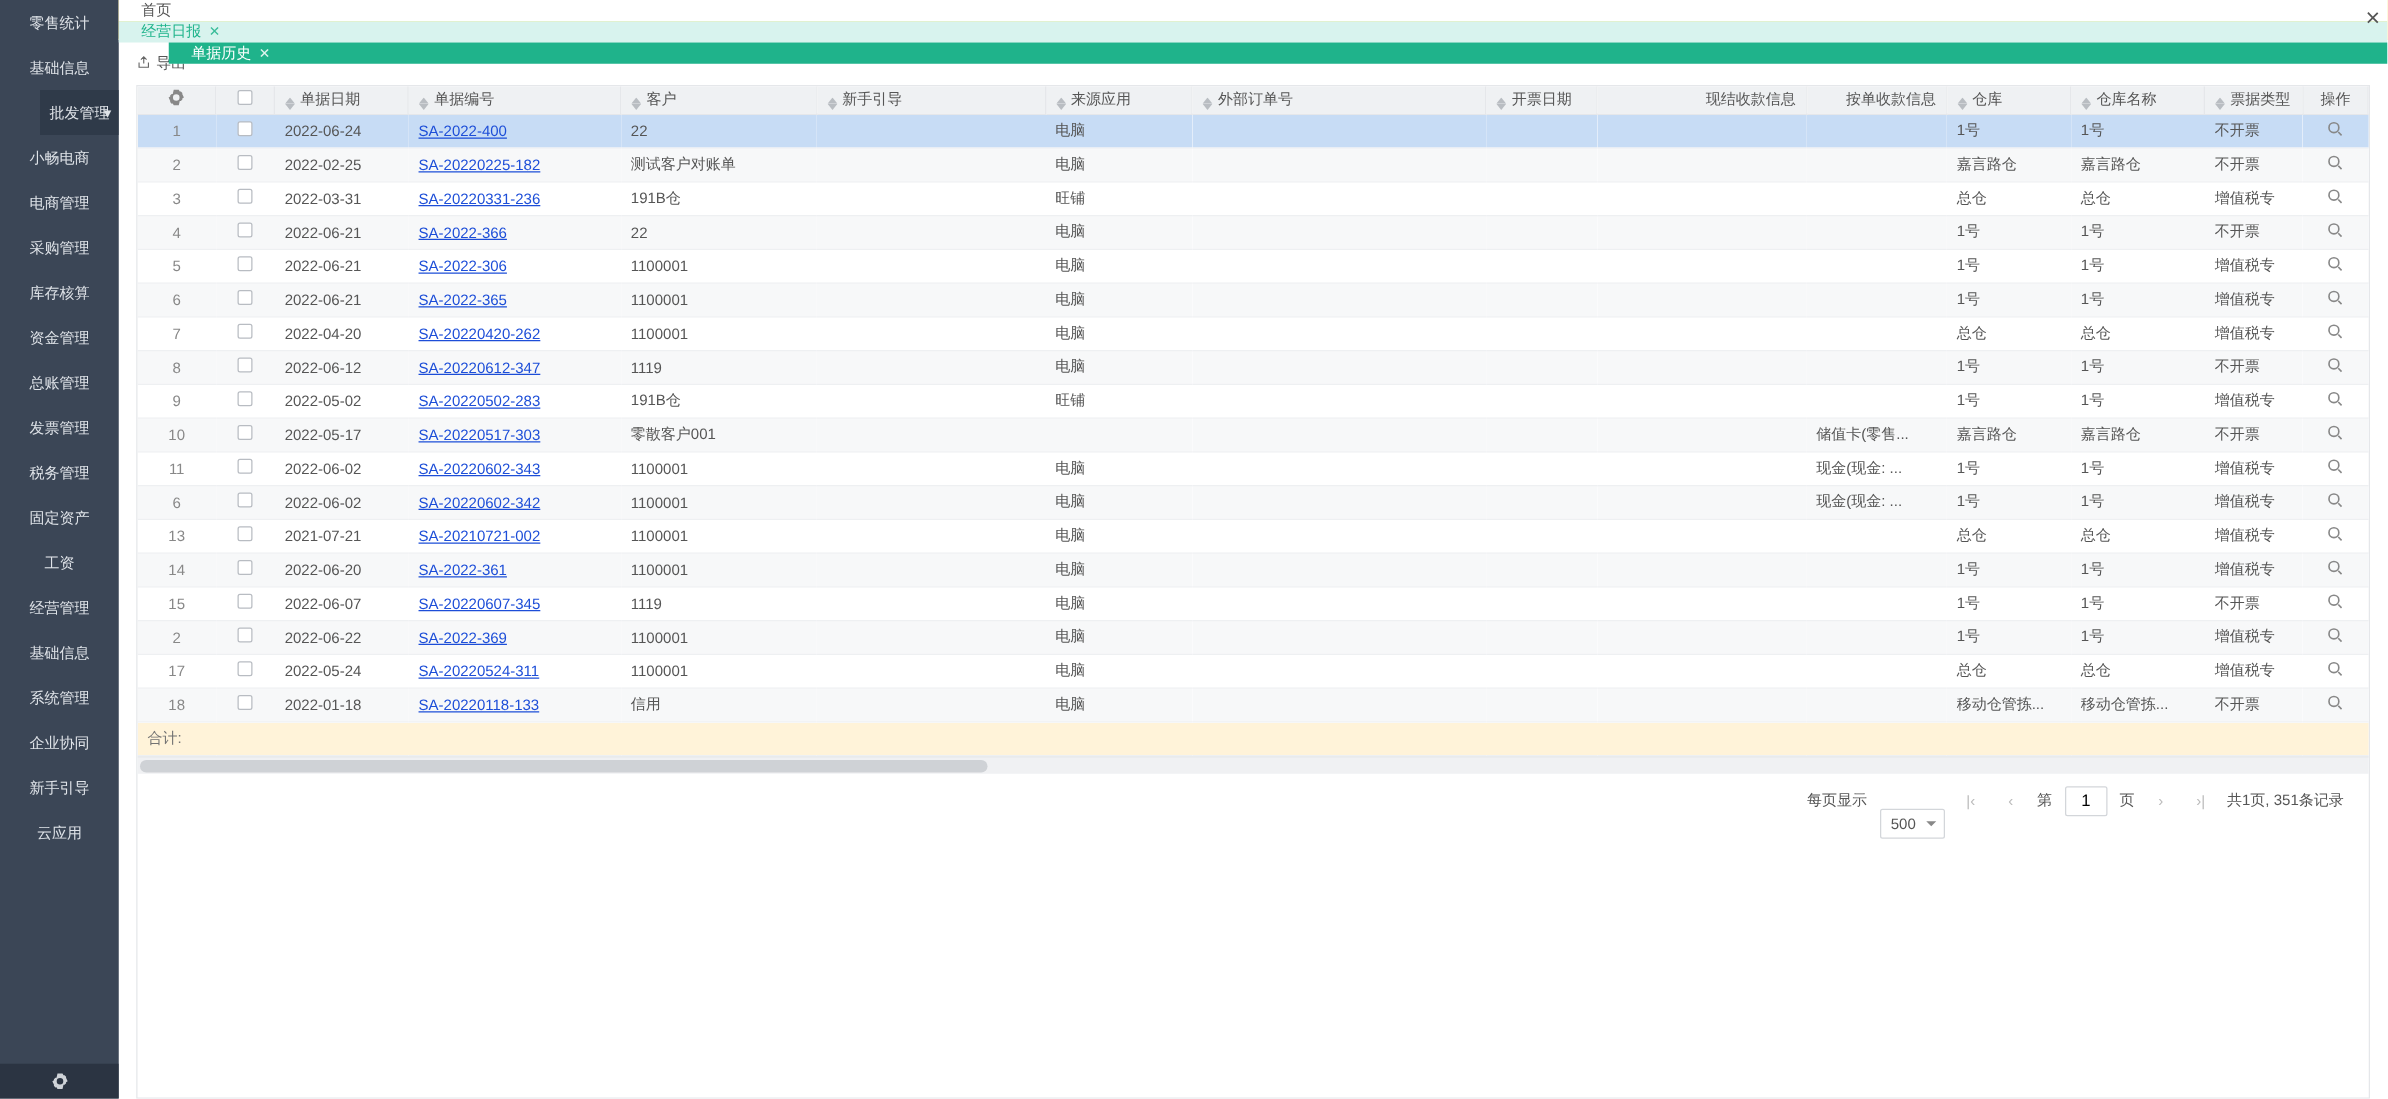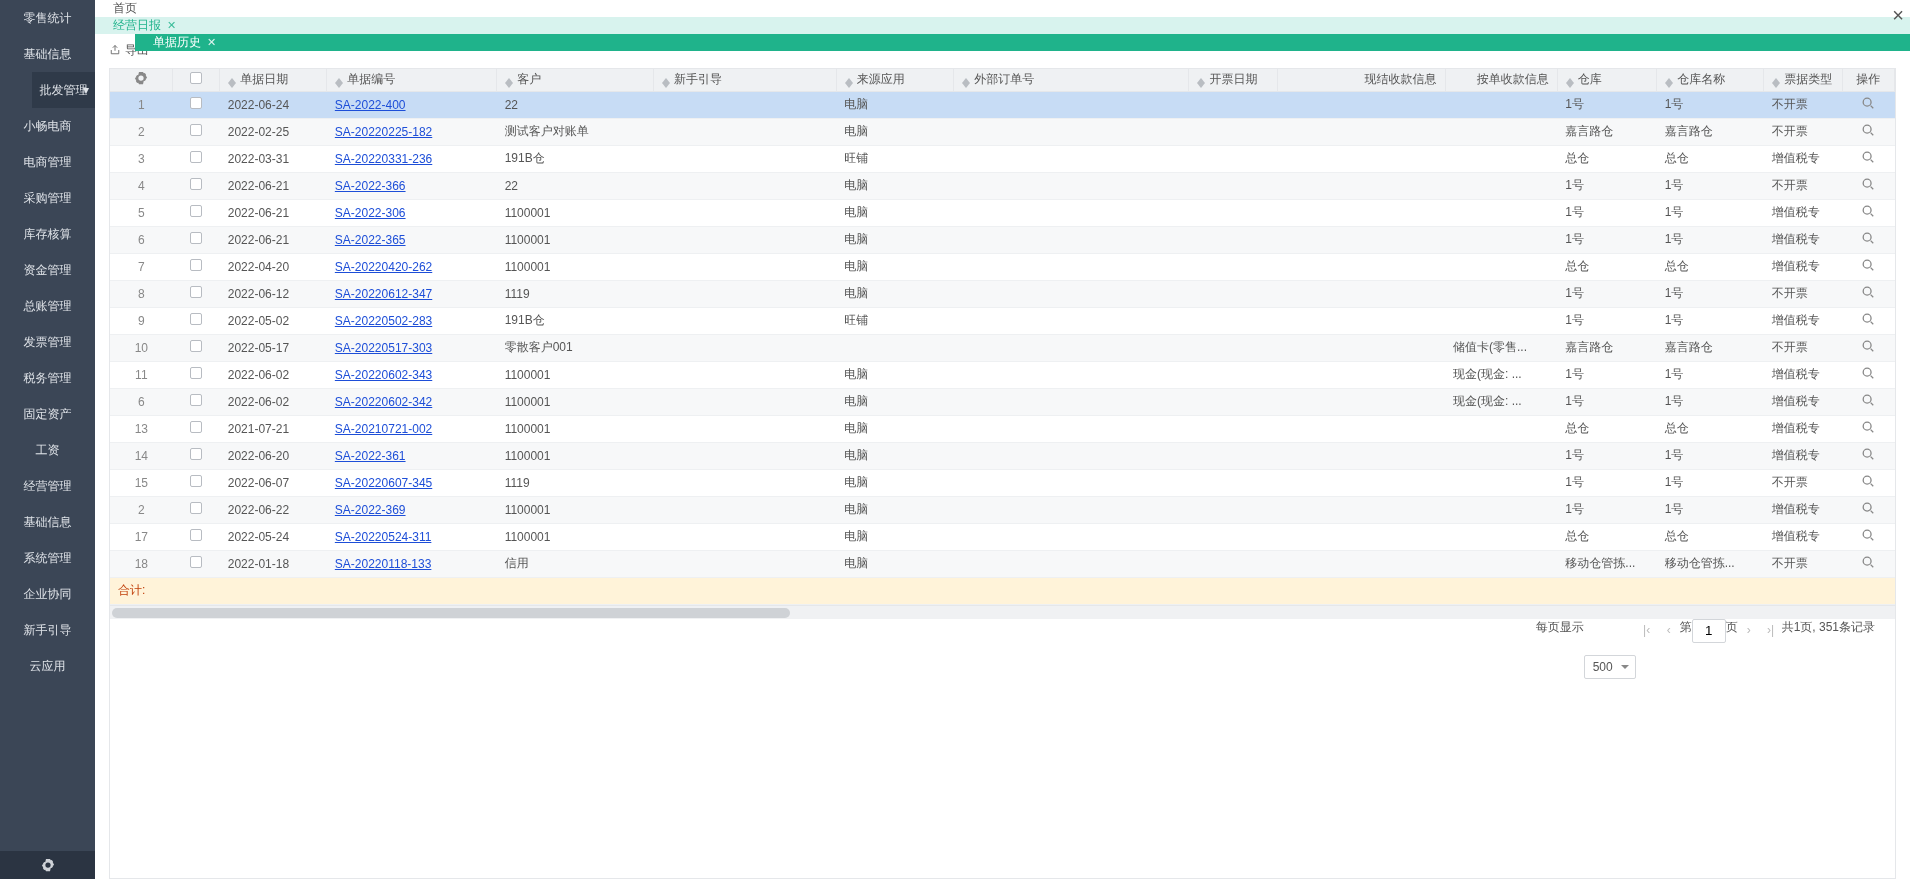--- a/index.html
+++ b/index.html
@@ -35,25 +35,25 @@
   tbody tr:nth-child(even) td { background:#f7f8f9; }
   tbody tr.selected td { background:#c7dcf5 !important; }
   .col-idx { text-align:center; color:#888; }
   .chk { display:inline-block; width:12px; height:12px; border:1px solid #b8bcc2; border-radius:2px; background:#fff; }
   .link { color:#1d4ed8; text-decoration:underline; cursor:pointer; }
   .sort-icons { display:inline-flex; flex-direction:column; margin-right:4px; line-height:5px; }
   .sort-icons svg { width:8px; height:5px; }
   .magnifier { width:14px; height:14px; stroke:#888; fill:none; stroke-width:1.5; cursor:pointer; }
   .gear { width:14px; height:14px; fill:#888; }
 
-  .total-row td { background:#fff3d9 !important; color:#c2410c; }
+  .total-row td { background:#fff3d9 !important; color:#737373; }
   .hscroll { height:14px; background:#f0f1f3; position:relative; overflow:hidden; border-top:1px solid #e5e7ea; }
   .hscroll .thumb { position:absolute; height:10px; top:2px; left:2px; width:38%; background:#cfd2d6; border-radius:5px; }
 
-  .pager { height:44px; display:flex; align-items:flex-start; justify-content:flex-end; padding:0 20px; color:#555; }
+  .pager { height:44px; display:flex; align-items:center; justify-content:flex-end; gap:10px; padding:0 20px; color:#555; }
   .pager .sel { border:1px solid #d3d6da; height:24px; padding:0 20px 0 8px; position:relative; border-radius:2px; background:#fff; display:flex; align-items:center; min-width:52px;margin-top:36px; }
   .pager .sel::after { content:""; position:absolute; right:6px; top:9px; border:4px solid transparent; border-top-color:#888; }
   .pager .pg-btn { width:22px; height:22px; display:flex; align-items:center; justify-content:center; color:#bbb; cursor:pointer; }
   .pager .pg-input { width:34px; height:24px; border:1px solid #d3d6da; text-align:center; border-radius:2px; }
 </style>
 </head>
 <body>
 
 <div class="sidebar" id="sidebar">
     <div class="side-item">零售统计</div>

